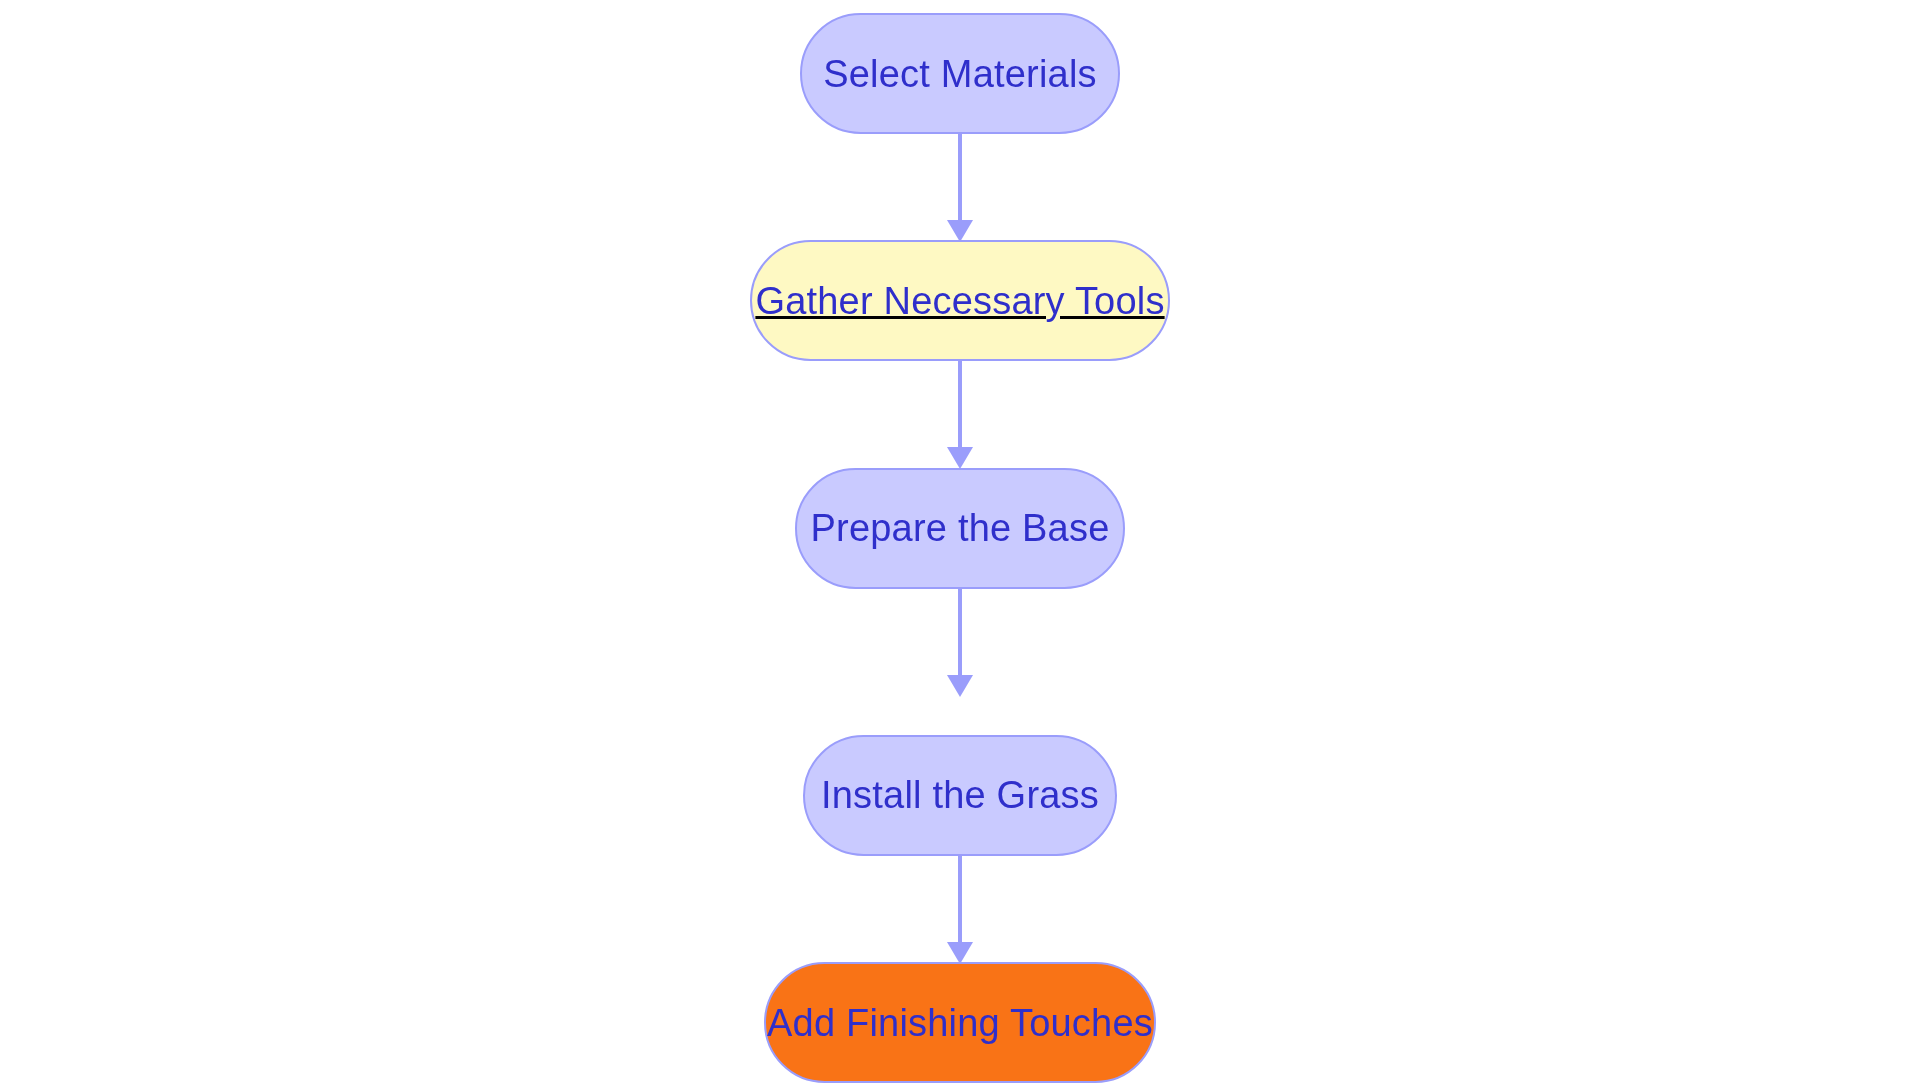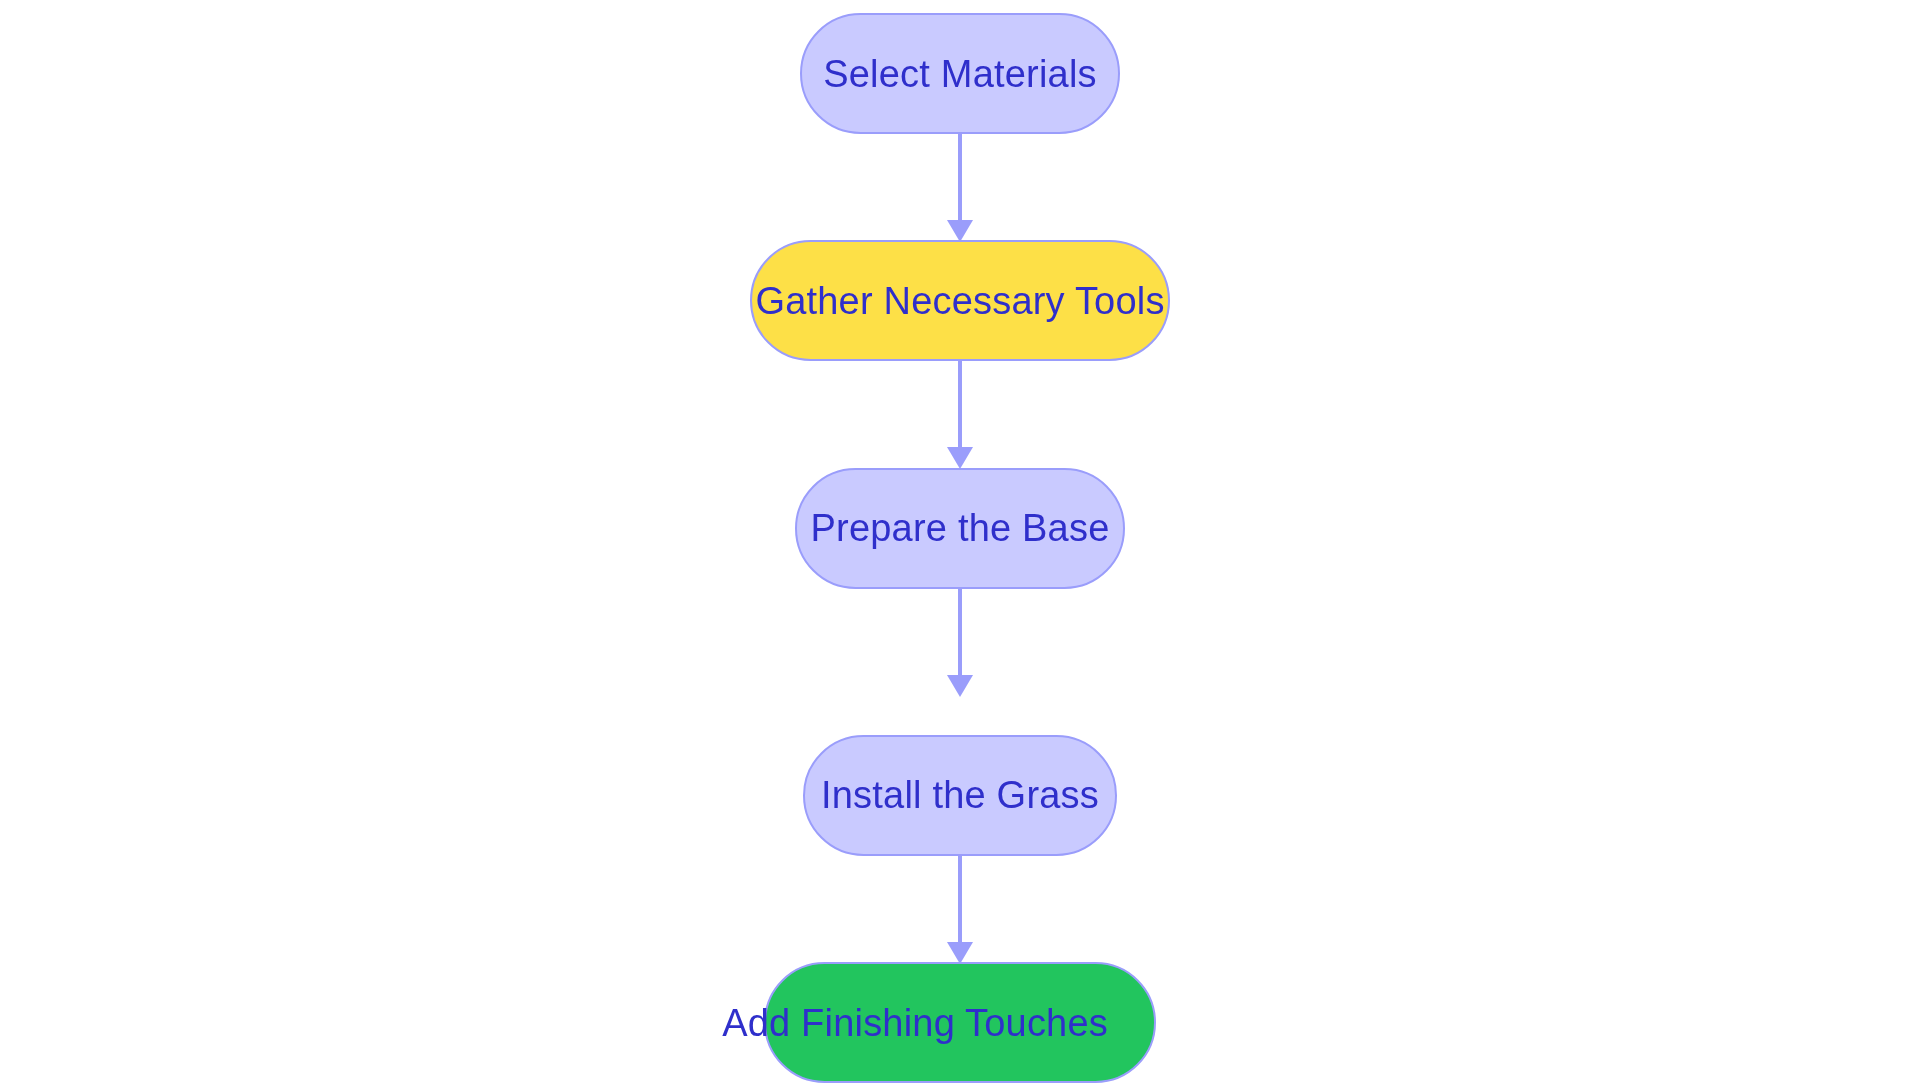--- a/index.html
+++ b/index.html
@@ -100,21 +100,21 @@
 
     <div class="node n0" style="background: rgb(201, 202, 255); border-color: rgb(154, 157, 251);">
       <span class="node-label" style="color: rgb(47, 47, 203);">Select Materials</span>
     </div>
 
     <div class="connector">
       <span class="conn-line" style="background: rgb(154, 157, 251);"></span>
       <span class="conn-head" style="border-top-color: rgb(154, 157, 251);"></span>
     </div>
 
-    <div class="node n1" style="background: #fde047; border-color: rgb(154, 157, 251);">
+    <div class="node n1" style="background: #fef9c3; border-color: rgb(154, 157, 251); text-decoration: underline;">
       <span class="node-label" style="color: rgb(47, 47, 203);">Gather Necessary Tools</span>
     </div>
 
     <div class="connector">
       <span class="conn-line" style="background: rgb(154, 157, 251);"></span>
       <span class="conn-head" style="border-top-color: rgb(154, 157, 251);"></span>
     </div>
 
     <div class="node n2" style="background: rgb(201, 202, 255); border-color: rgb(154, 157, 251);">
       <span class="node-label" style="color: rgb(47, 47, 203);">Prepare the Base</span>
@@ -127,18 +127,18 @@
 
     <div class="node n3" style="background: rgb(201, 202, 255); border-color: rgb(154, 157, 251);">
       <span class="node-label" style="color: rgb(47, 47, 203);">Install the Grass</span>
     </div>
 
     <div class="connector">
       <span class="conn-line" style="background: rgb(154, 157, 251);"></span>
       <span class="conn-head" style="border-top-color: rgb(154, 157, 251);"></span>
     </div>
 
-    <div class="node n4" style="background: #22c55e; border-color: rgb(154, 157, 251); justify-content: flex-end;">
+    <div class="node n4" style="background: #f97316; border-color: rgb(154, 157, 251);">
       <span class="node-label" style="color: rgb(47, 47, 203);">Add Finishing Touches</span>
     </div>
 
   </div>
 </div>
 
 </body></html>

